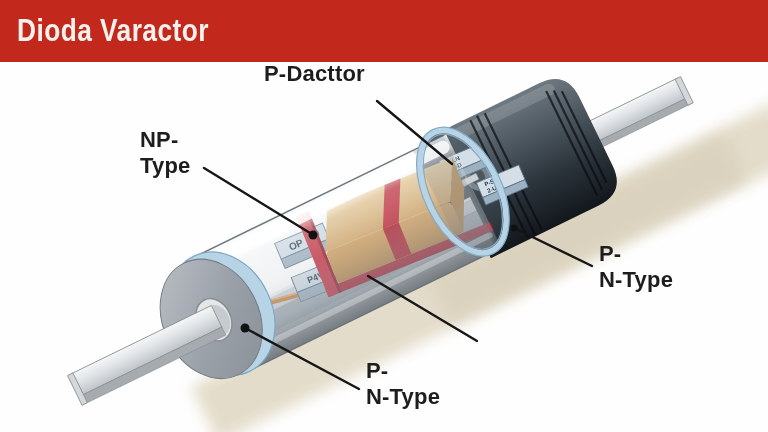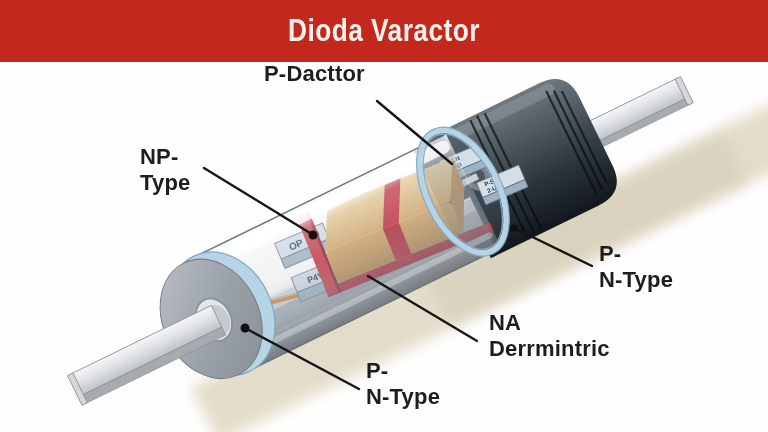--- a/index.html
+++ b/index.html
@@ -1,19 +1,19 @@
 <!DOCTYPE html>
 <html><head>
 <meta charset="utf-8">
 <style>
   html,body{margin:0;padding:0;background:#ffffff;}
   .stage{position:relative;width:768px;height:432px;overflow:hidden;background:#fefefe;
          font-family:"Liberation Sans", sans-serif;}
   .banner{position:absolute;left:0;top:0;width:768px;height:62px;background:#c3281c;
-          display:flex;align-items:center;justify-content:center;}
+          display:flex;align-items:center;justify-content:flex-start;}
   .banner .title{color:#f5f2ee;font-weight:800;font-size:31px;letter-spacing:.5px;
           transform:scaleX(.85);transform-origin:center;white-space:nowrap;}
   .diagram-svg{position:absolute;left:0;top:0;}
   .lbl{position:absolute;color:#1d1d1d;font-size:22px;line-height:26px;letter-spacing:.2px;}
   .lbl .b{display:block;font-weight:700;}
   .lbl .r{display:block;font-weight:700;}
 </style>
 </head>
 <body>
 
@@ -189,33 +189,29 @@
       <circle cx="313" cy="235" r="4.5"></circle>
       <circle cx="514" cy="228" r="3.5"></circle>
       <circle cx="245" cy="328" r="4.5"></circle>
     </g>
   </svg>
 
   <div class="lbl" style="left:264px;top:61px;">
     <span class="b">P-Dacttor</span>
   </div>
 
-  <div class="lbl" style="left:140px;top:144px;">
+  <div class="lbl" style="left:140px;top:127px;">
     <span class="b">NP-</span>
     <span class="r">Type</span>
   </div>
 
   <div class="lbl" style="left:599px;top:241px;">
     <span class="b">P-</span>
     <span class="r">N-Type</span>
   </div>
 
-  <div class="lbl" style="left:489px;top:310px;">
-    <span class="b">NA</span>
-    <span class="r">Derrmintric</span>
-  </div>
 
   <div class="lbl" style="left:366px;top:358px;">
     <span class="b">P-</span>
     <span class="r">N-Type</span>
   </div>
 
 </div>
 
 </body></html>

